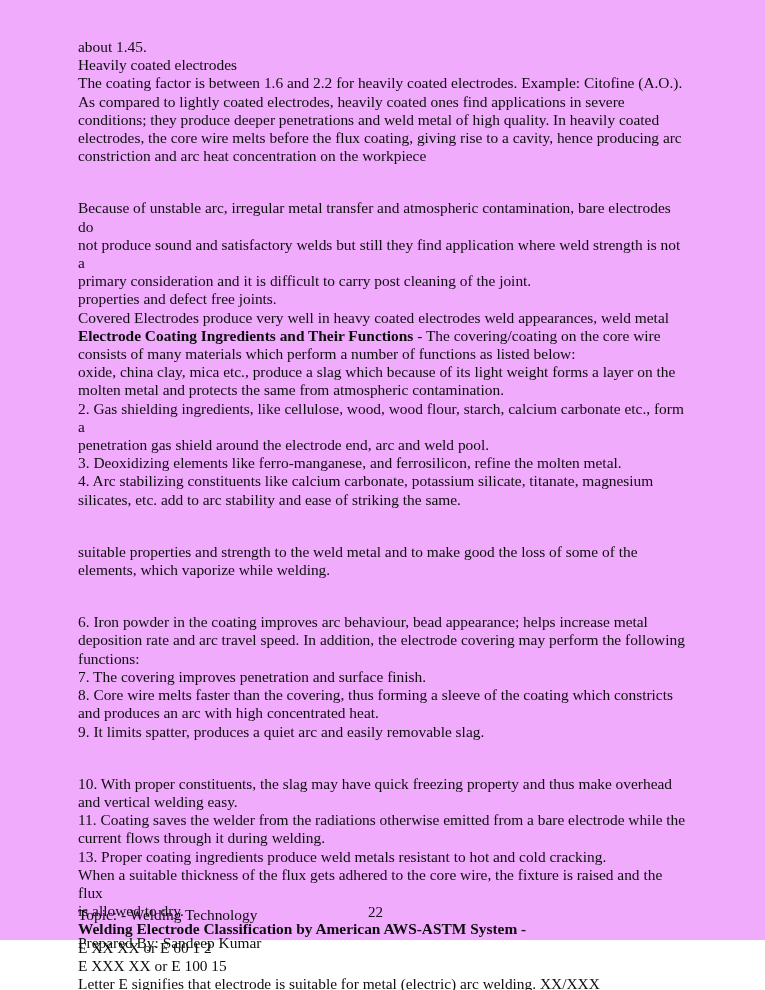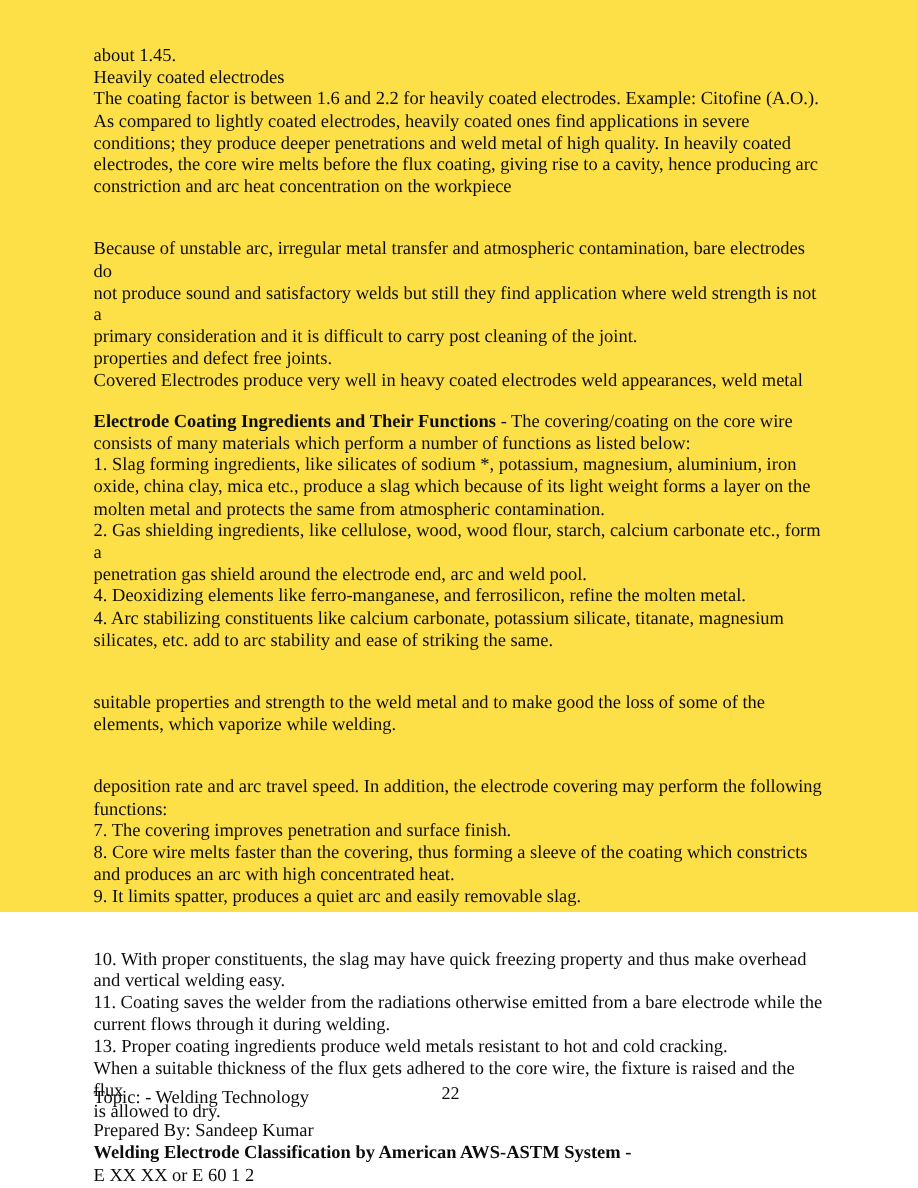--- a/index.html
+++ b/index.html
@@ -15,41 +15,41 @@
     position: relative;
     overflow: hidden;
     -webkit-font-smoothing: antialiased;
   }
 
   #page {
     position: absolute;
     left: 0;
     top: 0;
     width: 765px;
-    height: 760px;
-    background: #fde047;
+    height: 940px;
+    background: #f0abfc;
   }
 
   
   #doc-body {
     position: absolute;
     left: 78px;
     top: 38px;
     width: 608px;
     font-size: 15.4px;
     line-height: 18.2px;
     text-align: left;
   }
 
   .para {
     margin: 0;
     padding: 0;
   }
   .para + .para {
-    margin-top: 16px;
+    margin-top: 0;
   }
   
   .para.gap-before {
     margin-top: 34px;
   }
 
   .line {
     white-space: pre-wrap;
   }
 
@@ -105,36 +105,36 @@
       <div class="line">Because of unstable arc, irregular metal transfer and atmospheric contamination, bare electrodes do</div>
       <div class="line">not produce sound and satisfactory welds but still they find application where weld strength is not a</div>
       <div class="line">primary consideration and it is difficult to carry post cleaning of the joint.</div>
       <div class="line">properties and defect free joints.</div>
       <div class="line">Covered Electrodes produce very well in heavy coated electrodes weld appearances, weld metal</div>
     </div>
 
     <div class="para">
       <div class="line"><span class="bold-head">Electrode Coating Ingredients and Their Functions</span><span> - The covering/coating on the core wire</span></div>
       <div class="line">consists of many materials which perform a number of functions as listed below:</div>
-      <div class="line">1. Slag forming ingredients, like silicates of sodium *, potassium, magnesium, aluminium, iron</div>
       <div class="line">oxide, china clay, mica etc., produce a slag which because of its light weight forms a layer on the</div>
       <div class="line">molten metal and protects the same from atmospheric contamination.</div>
       <div class="line">2. Gas shielding ingredients, like cellulose, wood, wood flour, starch, calcium carbonate etc., form a</div>
       <div class="line">penetration gas shield around the electrode end, arc and weld pool.</div>
-      <div class="line">4. Deoxidizing elements like ferro-manganese, and ferrosilicon, refine the molten metal.</div>
+      <div class="line">3. Deoxidizing elements like ferro-manganese, and ferrosilicon, refine the molten metal.</div>
       <div class="line">4. Arc stabilizing constituents like calcium carbonate, potassium silicate, titanate, magnesium</div>
       <div class="line">silicates, etc. add to arc stability and ease of striking the same.</div>
     </div>
 
     <div class="para gap-before">
       <div class="line">suitable properties and strength to the weld metal and to make good the loss of some of the</div>
       <div class="line">elements, which vaporize while welding.</div>
     </div>
 
     <div class="para gap-before">
+      <div class="line">6. Iron powder in the coating improves arc behaviour, bead appearance; helps increase metal</div>
       <div class="line">deposition rate and arc travel speed. In addition, the electrode covering may perform the following</div>
       <div class="line">functions:</div>
       <div class="line">7. The covering improves penetration and surface finish.</div>
       <div class="line">8. Core wire melts faster than the covering, thus forming a sleeve of the coating which constricts</div>
       <div class="line">and produces an arc with high concentrated heat.</div>
       <div class="line">9. It limits spatter, produces a quiet arc and easily removable slag.</div>
     </div>
 
     <div class="para gap-before">
       <div class="line">10. With proper constituents, the slag may have quick freezing property and thus make overhead</div>

